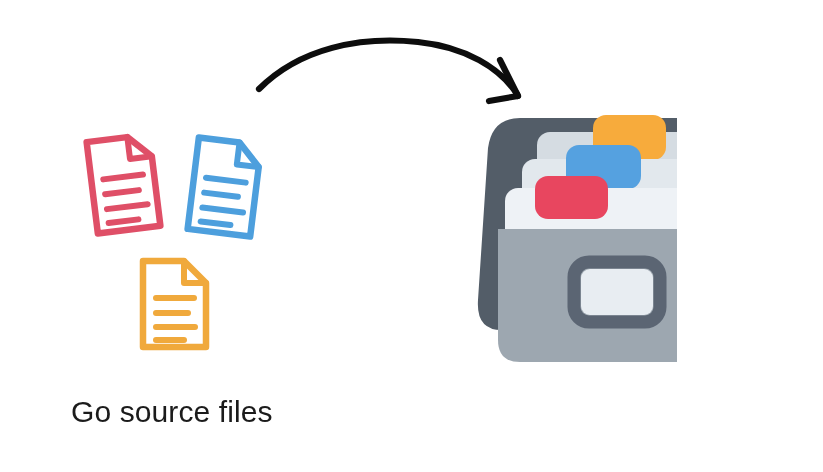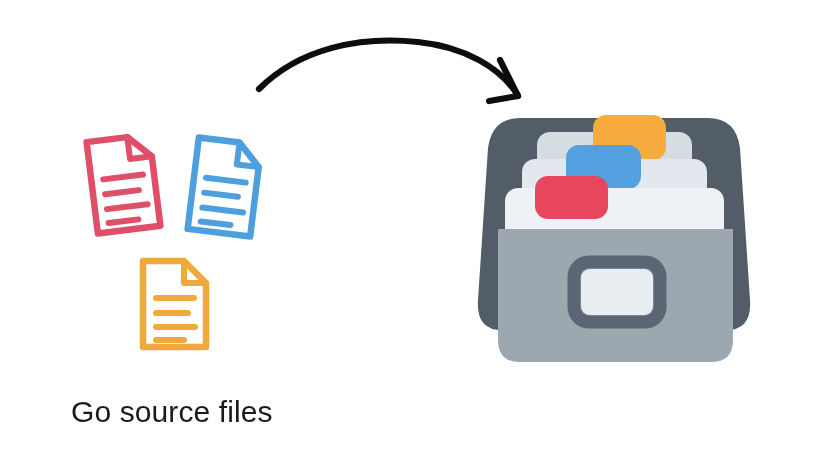--- a/index.html
+++ b/index.html
@@ -6,21 +6,21 @@
   html, body {
     margin: 0;
     padding: 0;
     background: #ffffff;
   }
   body {
     font-family: "Liberation Sans", sans-serif;
   }
   #canvas {
     position: relative;
-    width: 823px;
+    width: 677px;
     height: 472px;
     background: #ffffff;
     overflow: hidden;
   }
   .layer {
     position: absolute;
     left: 0;
     top: 0;
     width: 823px;
     height: 472px;

